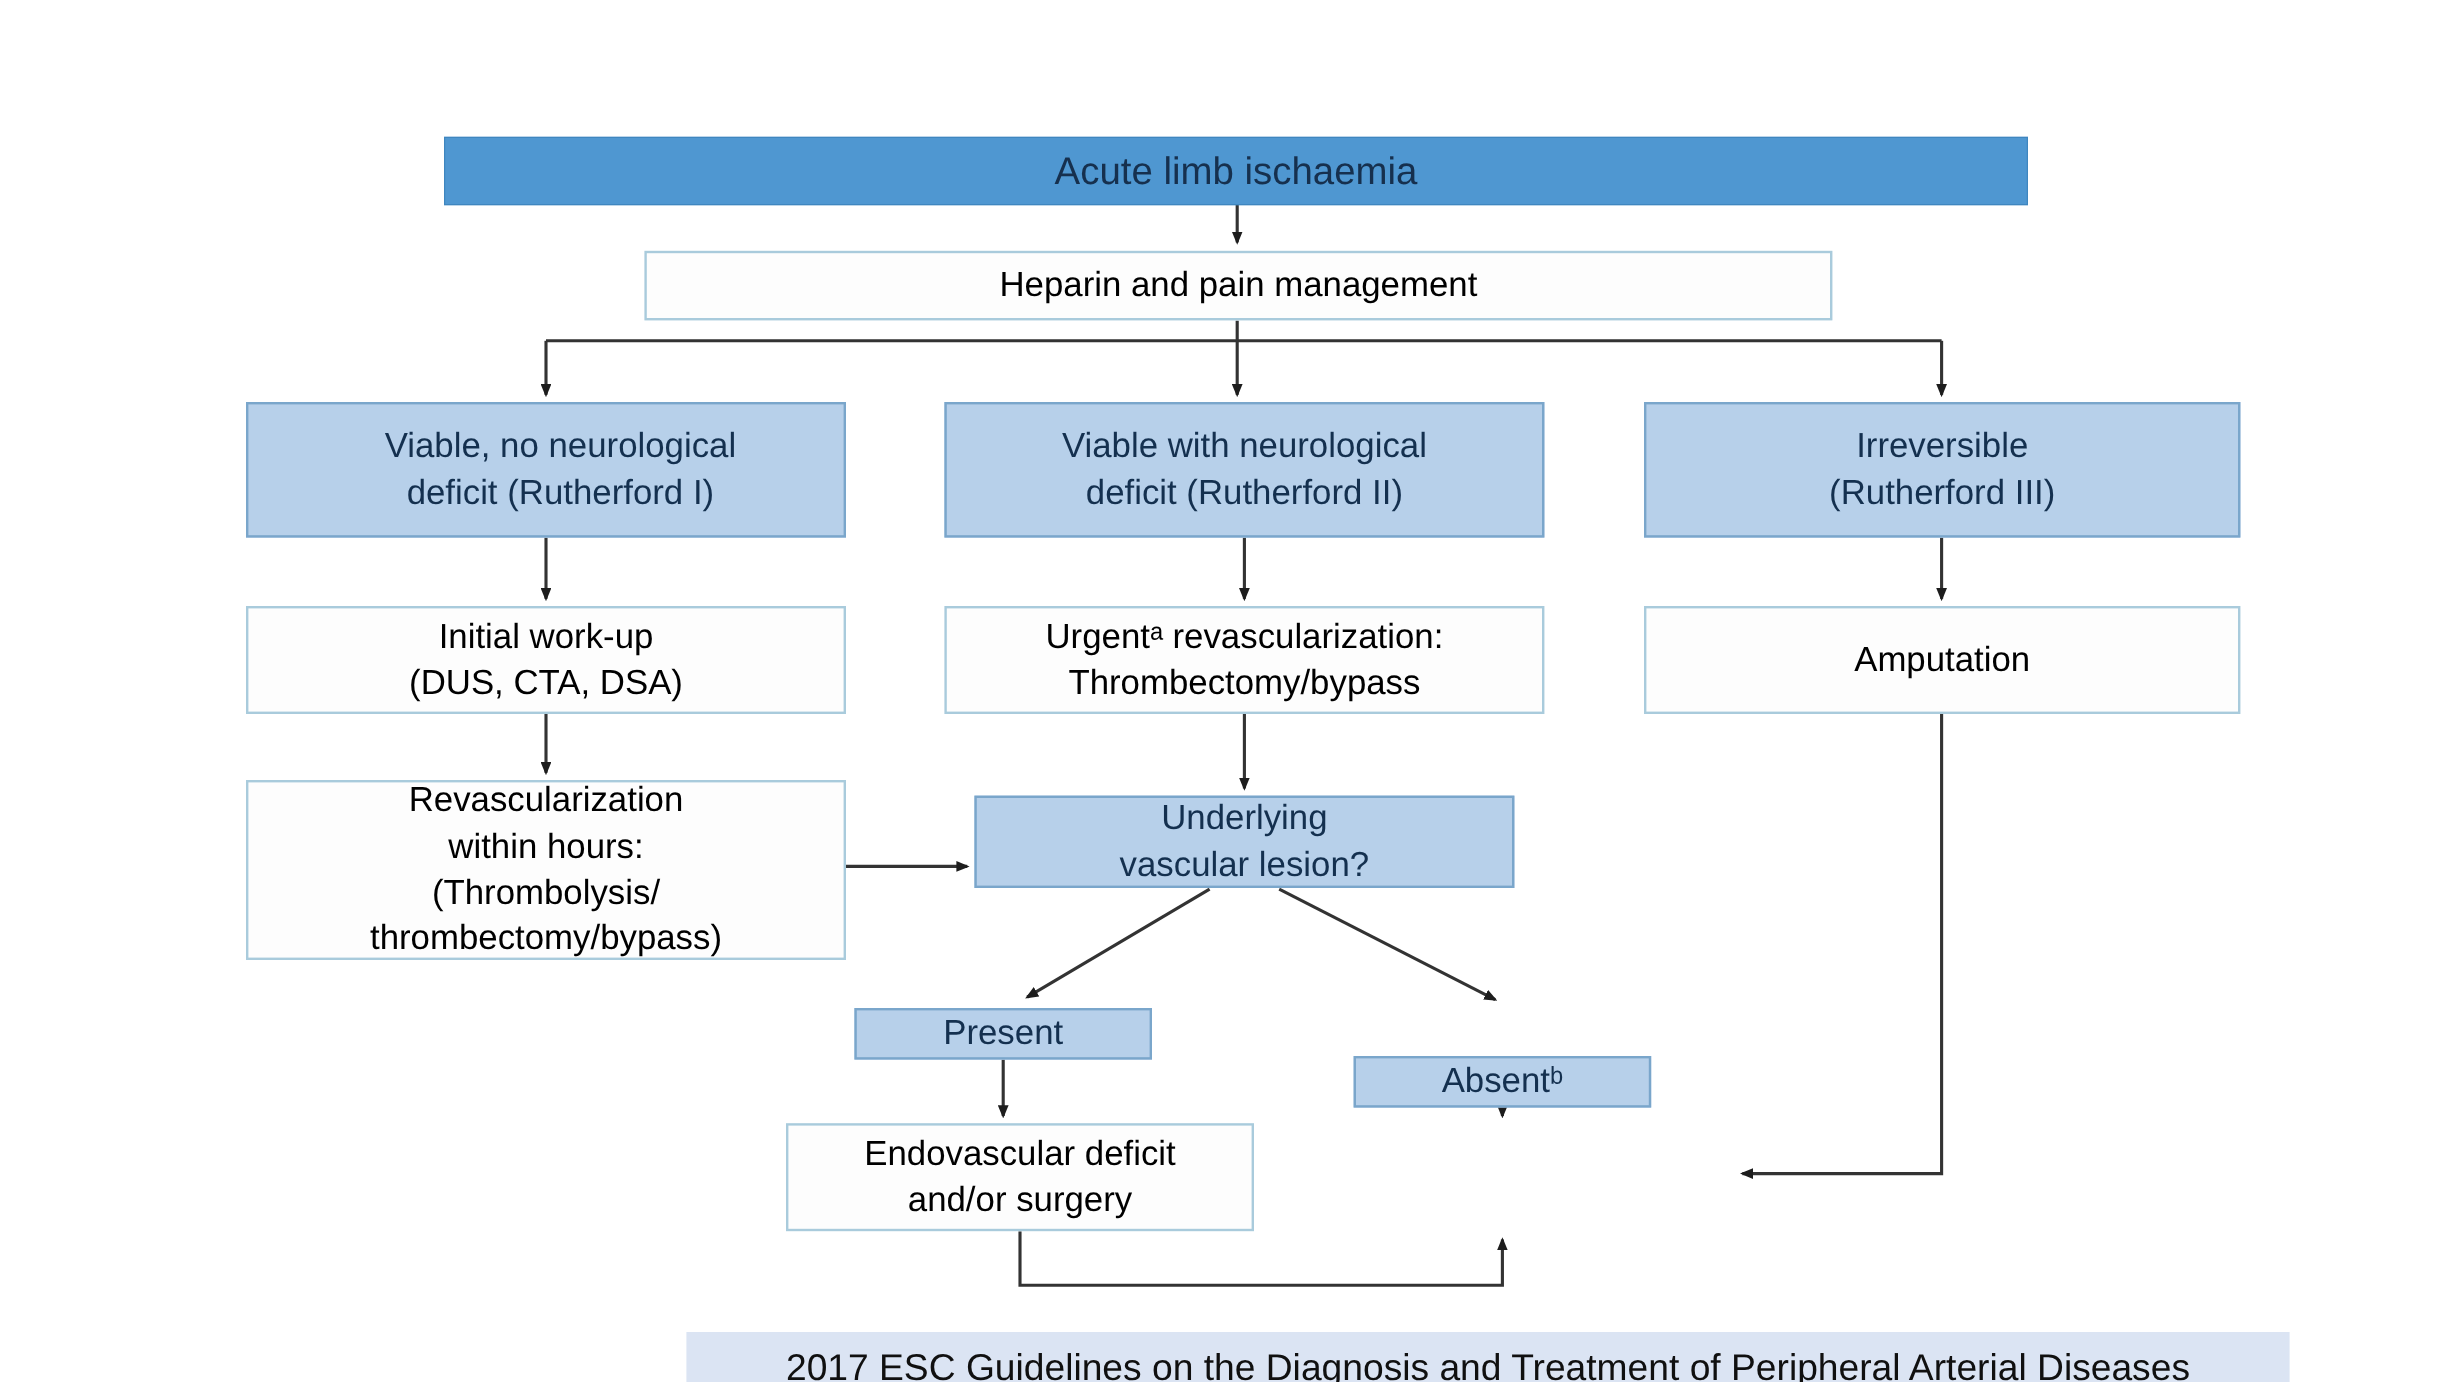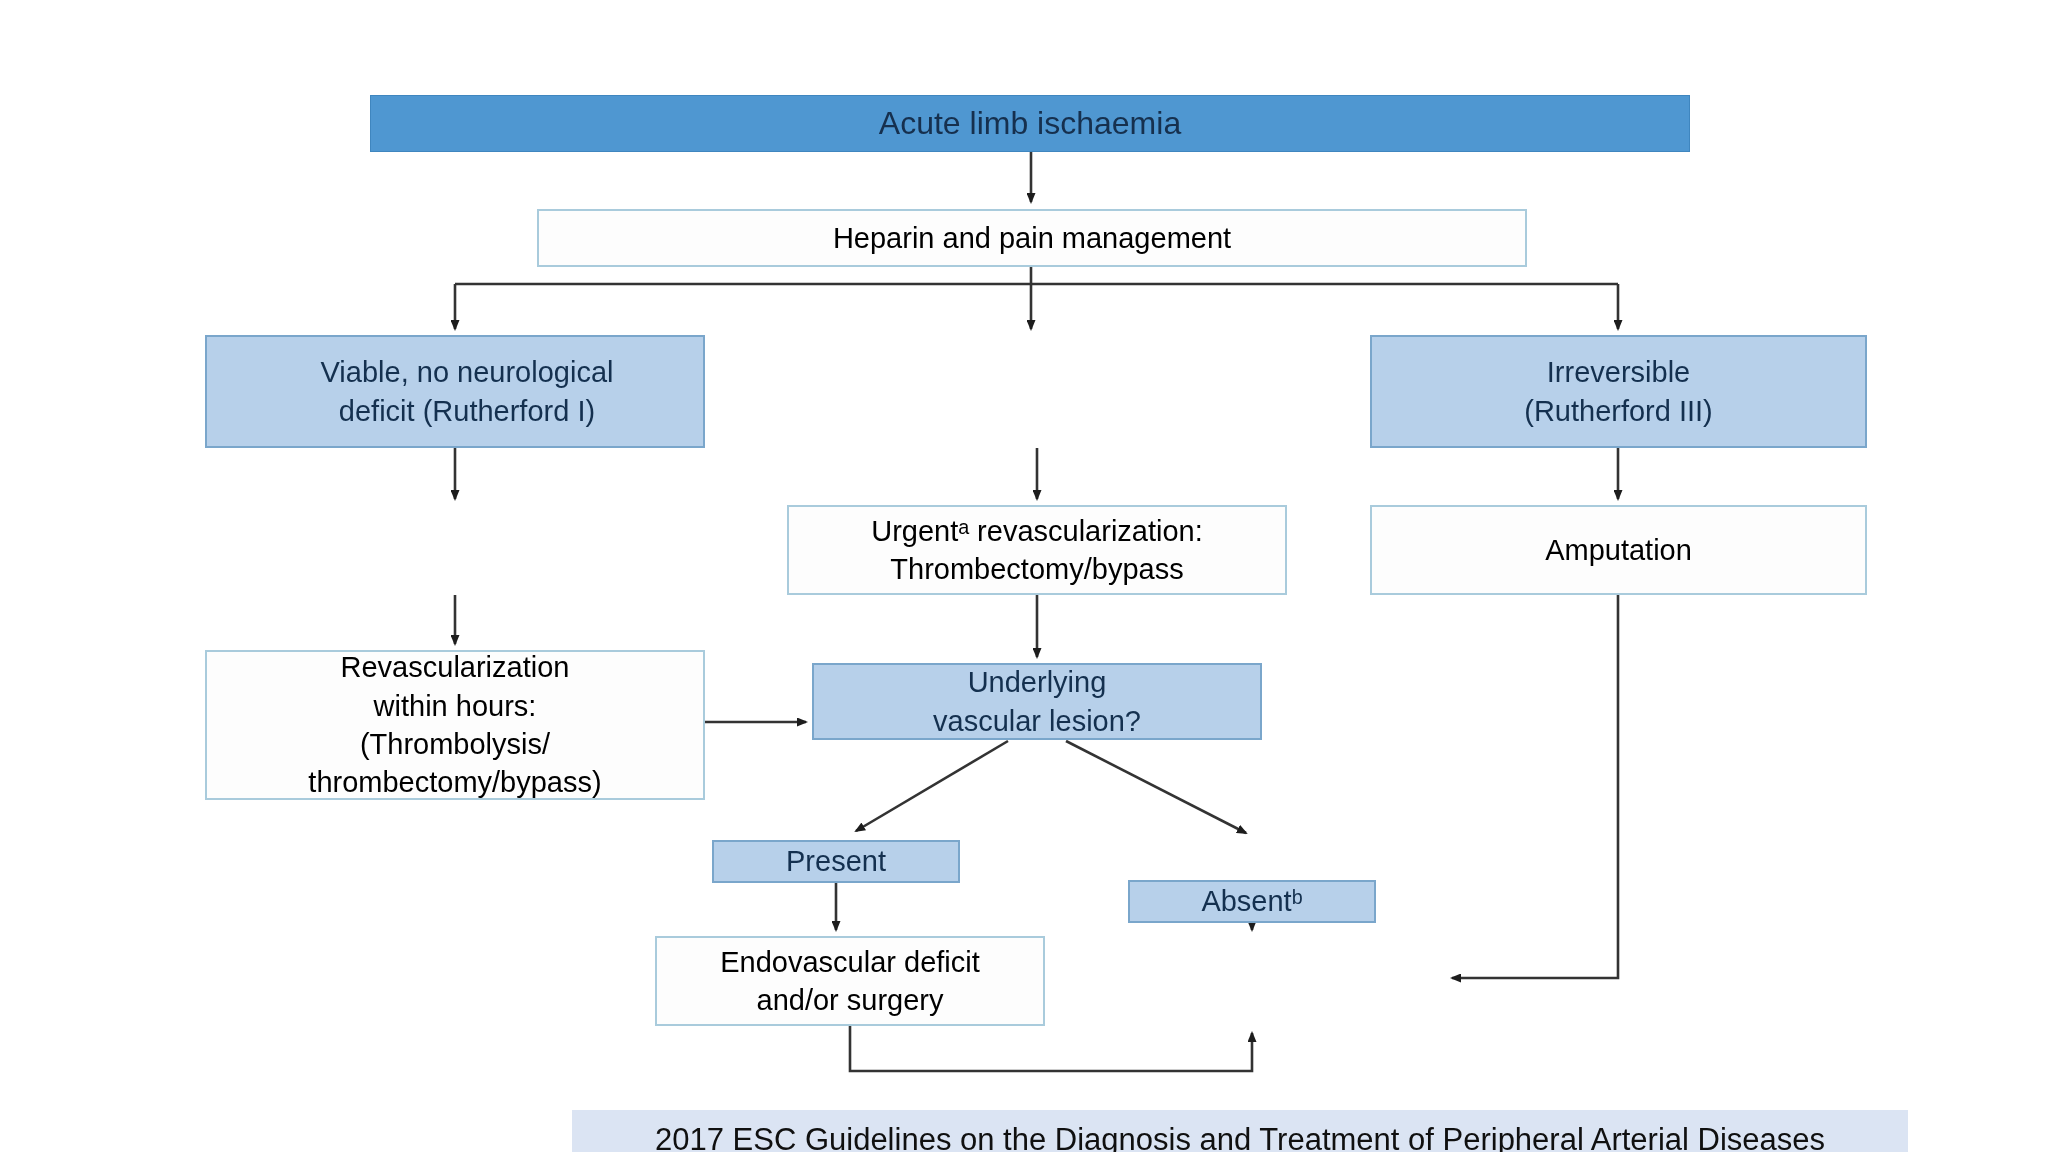--- a/index.html
+++ b/index.html
@@ -26,20 +26,21 @@
     white-space: pre-line;
     box-sizing: border-box;
     line-height: 1.32;
   }
   .node.header {
     background: #4f97d1;
     border: 1px solid #3f86bf;
     color: #16304e;
     font-size: 32px;
     font-weight: 400;
+    margin-top: 19px;
   }
   .node.blue {
     background: #b7d0ea;
     border: 2px solid #7aa6cb;
     color: #14304f;
     font-size: 29px;
   }
   .node.white {
     background: #fdfdfd;
     border: 2px solid #a9cbdc;
@@ -98,24 +99,28 @@
     </g>
   </svg>
 
   <div class="node header" style="left:370px; top:95px; width:1320px; height:57px;">Acute limb ischaemia</div>
 
   <div class="node white" style="left:537px; top:209px; width:990px; height:58px;">Heparin and pain management</div>
 
   <div class="node blue" style="left:205px; top:335px; width:500px; height:113px;padding-left:24px;">Viable, no neurological
 deficit (Rutherford I)</div>
 
+  <div class="node blue" style="left:787px; top:335px; width:500px; height:113px;">Viable with neurological
+deficit (Rutherford II)</div>
 
   <div class="node blue" style="left:1370px; top:335px; width:497px; height:113px;">Irreversible
 (Rutherford III)</div>
 
+  <div class="node white" style="left:205px; top:505px; width:500px; height:90px;">Initial work-up
+(DUS, CTA, DSA)</div>
 
   <div class="node white" style="left:787px; top:505px; width:500px; height:90px;">Urgentᵃ revascularization:
 Thrombectomy/bypass</div>
 
   <div class="node white" style="left:205px; top:650px; width:500px; height:150px;">Revascularization
 within hours:
 (Thrombolysis/
 thrombectomy/bypass)</div>
 
   <div class="node white" style="left:1370px; top:505px; width:497px; height:90px;">Amputation</div>

